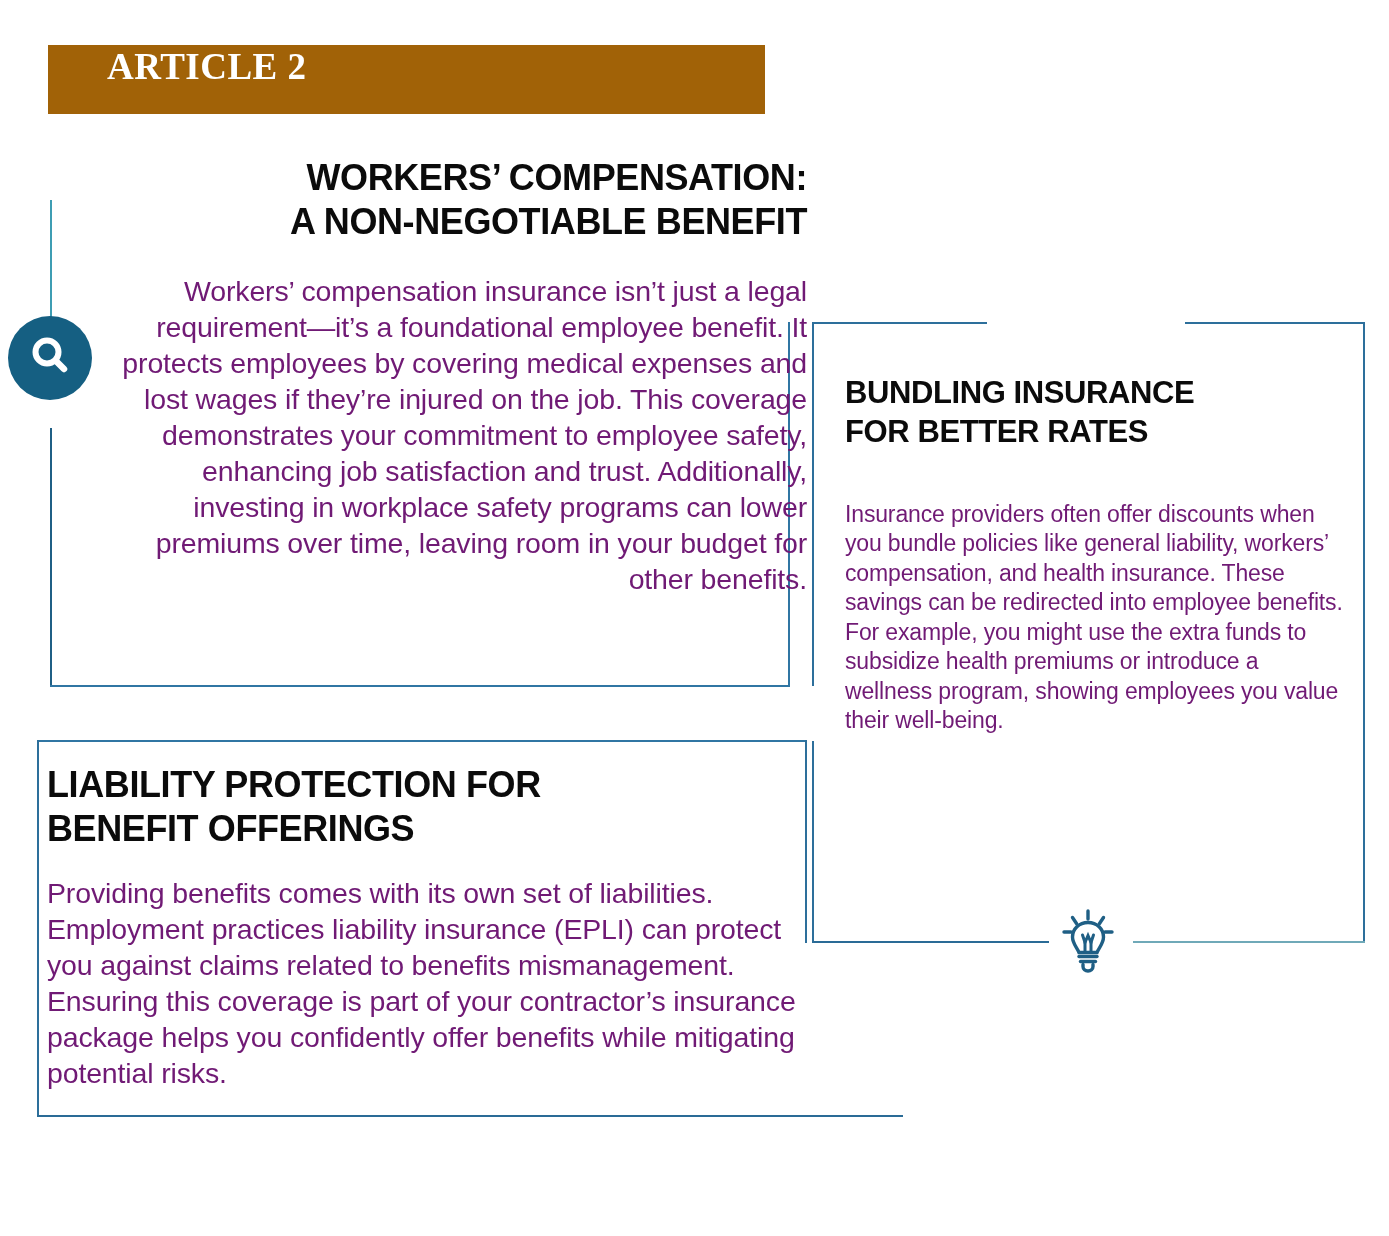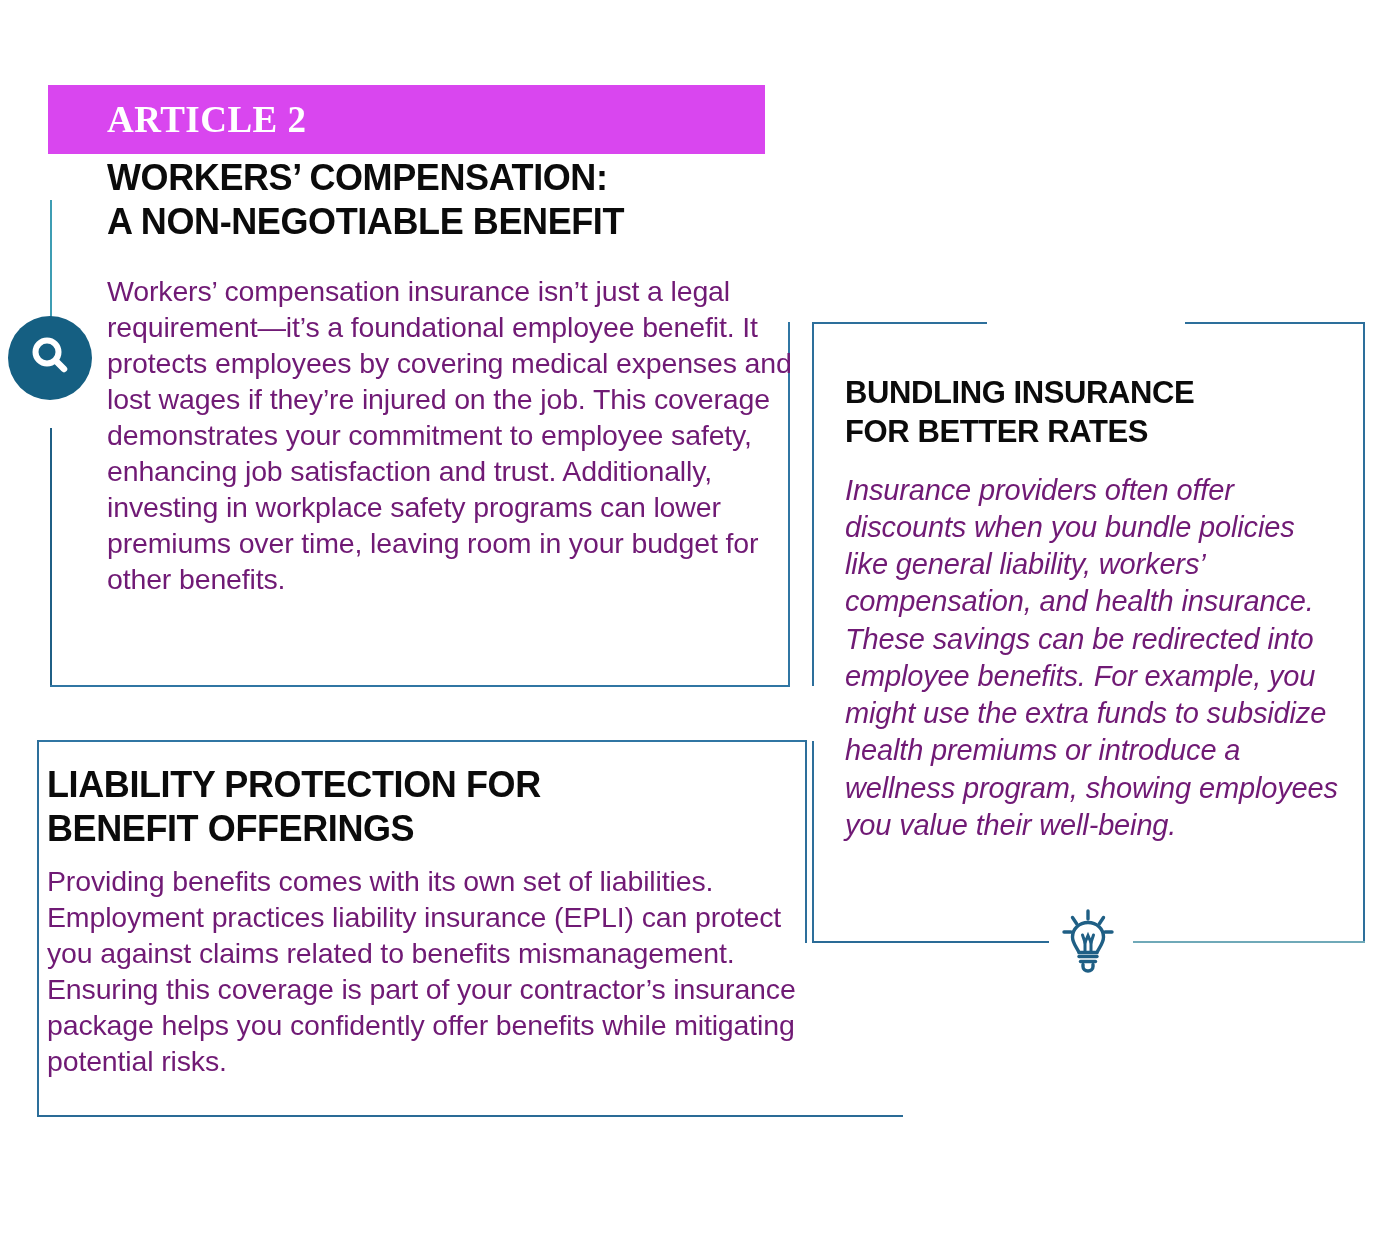--- a/index.html
+++ b/index.html
@@ -21,24 +21,22 @@
     inset: 0;
   }
 
   
   .banner {
     position: absolute;
     left: 48px;
     top: 45px;
     width: 717px;
     height: 69px;
-    background: #d946ef;
+    background: #a16207;
     display: flex;
-    align-items: center;
-    margin-top: 40px;
   }
   .banner-label {
     color: #ffffff;
     font-family: "Liberation Serif", serif;
     font-weight: bold;
     font-size: 37px;
     letter-spacing: 0.5px;
     padding-left: 59px;
     white-space: nowrap;
   }
@@ -95,20 +93,21 @@
     display: flex;
     align-items: center;
     justify-content: center;
   }
 
   .panel1-inner {
     position: absolute;
     left: 57px;
     top: -44px;
     width: 700px;
+    text-align: right;
   }
 
   
   h2.heading {
     margin: 0;
     font-family: "Liberation Sans", sans-serif;
     font-weight: bold;
     color: #0B0B0B;
     letter-spacing: -0.4px;
   }
@@ -197,24 +196,23 @@
     position: absolute;
     left: 33px;
     top: 52px;
     width: 500px;
   }
   .panel2 h2.heading {
     font-size: 31px;
     line-height: 1.25;
   }
   .panel2 .body-copy {
-    margin-top: 20px;
-    font-size: 29px;
+    margin-top: 48px;
+    font-size: 23px;
     line-height: 1.285;
-    font-style: italic;
   }
 
   .bulb-badge {
     position: absolute;
     left: 237px;
     bottom: -38px;
     width: 78px;
     height: 78px;
     display: flex;
     align-items: center;
@@ -266,21 +264,21 @@
     position: absolute;
     left: 10px;
     top: 23px;
     width: 760px;
   }
   .panel3 h2.heading {
     font-size: 36px;
     line-height: 1.22;
   }
   .panel3 .body-copy {
-    margin-top: 12px;
+    margin-top: 24px;
     font-size: 28.5px;
     line-height: 1.265;
   }
 
   .nowrap-break { white-space: pre-line; }
 </style>
 </head>
 <body>
 
 <div class="stage">

